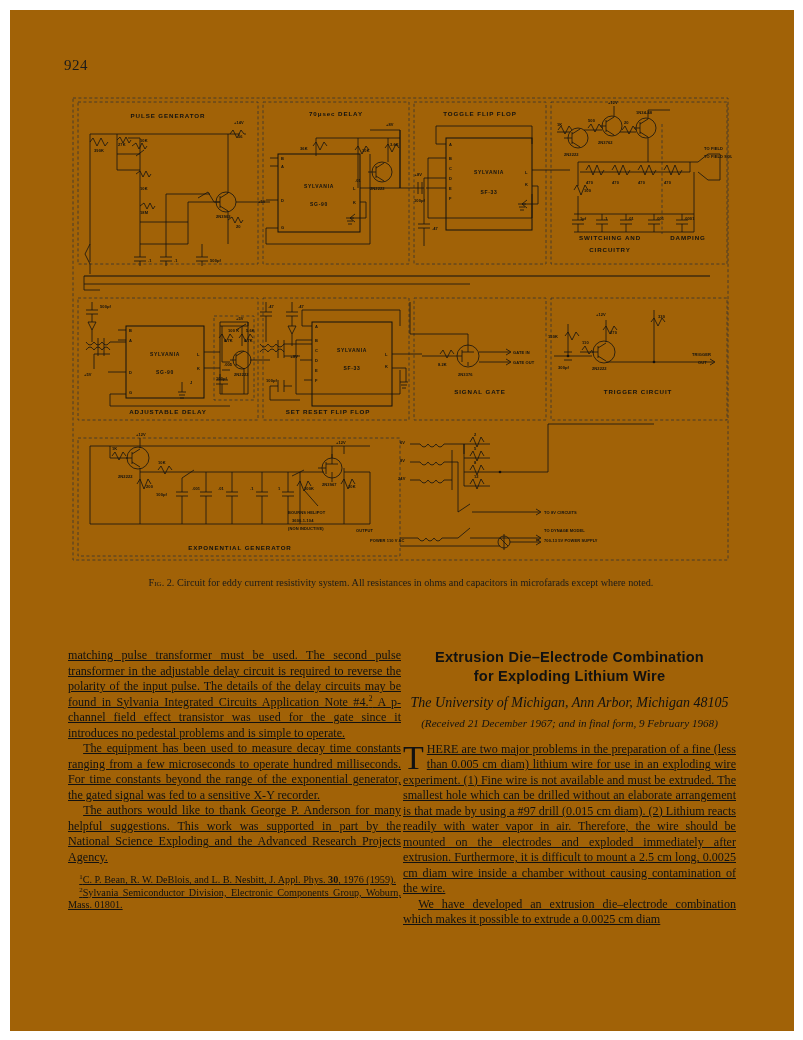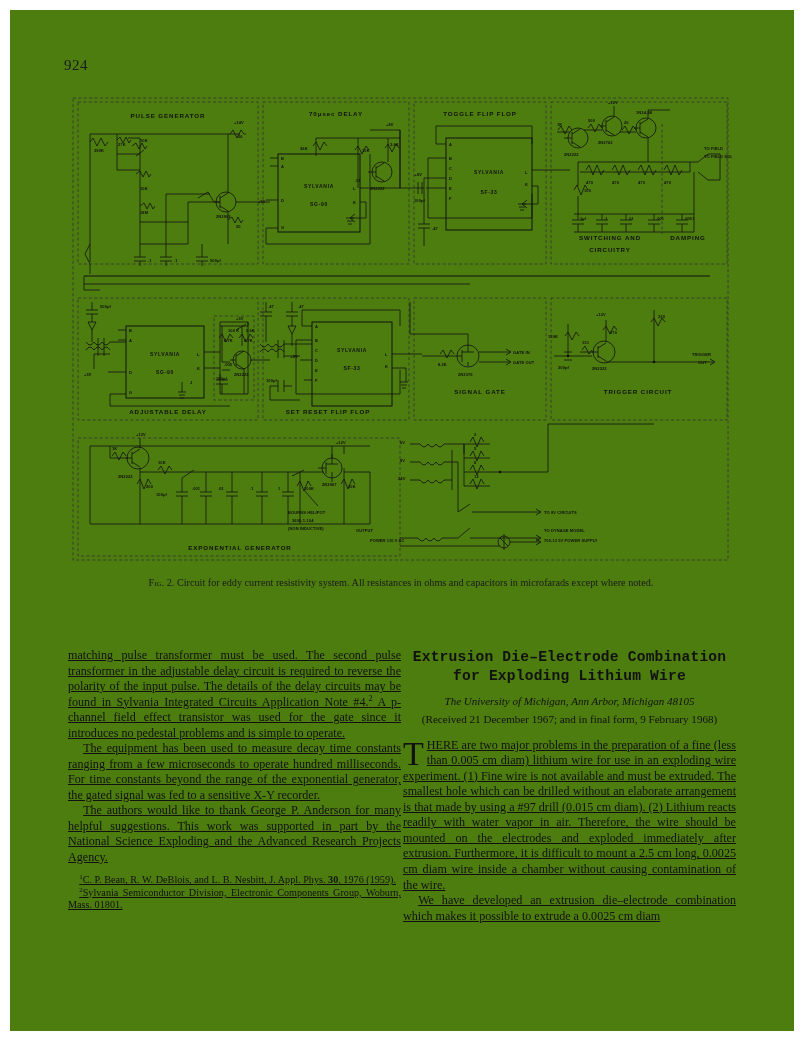--- a/index.html
+++ b/index.html
@@ -1,17 +1,17 @@
 <!DOCTYPE html>
 <html><head>
 <meta charset="utf-8">
 <style>
   html,body{margin:0;padding:0;background:#ffffff;}
   body{width:803px;height:1040px;font-family:"Liberation Serif",serif;}
-  #page{position:absolute;left:0;top:0;width:803px;height:1040px;background:#4d7c0f;overflow:hidden;}
+  #page{position:absolute;left:0;top:0;width:803px;height:1040px;background:#a16207;overflow:hidden;}
   #speckle{position:absolute;inset:0;pointer-events:none;opacity:.55;
     background-image:
       radial-gradient(circle at 7px 11px, rgba(150,140,160,.35) .6px, transparent .7px),
       radial-gradient(circle at 23px 31px, rgba(190,150,170,.30) .6px, transparent .7px),
       radial-gradient(circle at 41px 17px, rgba(130,160,150,.28) .6px, transparent .7px),
       radial-gradient(circle at 13px 44px, rgba(170,160,130,.25) .6px, transparent .7px);
     background-size:53px 57px,61px 49px,47px 63px,71px 41px;}
   .white-edge{position:absolute;background:#fff;}
   #e-top{left:0;top:0;width:803px;height:10px;}
   #e-bot{left:0;bottom:0;width:803px;height:9px;}
@@ -30,25 +30,25 @@
   .col{position:absolute;top:648px;width:333px;font-size:12.1px;line-height:1.285;
     color:#111;text-align:justify;}
   #colL{left:68px;}
   #colR{left:403px;}
   .col p{margin:0;text-indent:1.25em;text-decoration:underline;}
   .col p.first{text-indent:0;}
   .fn{margin-top:9px;font-size:10.2px;line-height:1.22;}
   .fn p{margin:0;text-indent:1.1em;}
   sup{font-size:.68em;vertical-align:super;line-height:0;}
 
-  .art-title{font-family:Liberation Mono, monospace;font-weight:bold;font-size:14.6px;
+  .art-title{font-family:Liberation Sans, sans-serif;font-weight:bold;font-size:14.6px;
     text-align:center;line-height:1.28;letter-spacing:.2px;margin:0 0 9px 0;}
   .authors{text-align:center;font-size:11.4px;font-variant:small-caps;letter-spacing:.35px;margin:0 0 5px 0;}
-  .affil{text-align:center;font-size:11px;font-style:italic;margin:0 0 4px 0;}
-  .received{text-align:center;font-size:11.1px;margin:0 0 11px 0;}
+  .affil{text-align:center;font-size:14px;font-style:italic;margin:0 0 4px 0;}
+  .received{text-align:center;font-size:11.1px;margin:0 0 11px 0;font-style:italic;}
   #dropbody{position:relative;}
   .dropcap{float:left;font-size:34px;line-height:27px;padding:2px 3px 0 0;font-weight:normal;}
   .col p.body-first{text-indent:0;}
 
   svg text{font-family:"Liberation Sans",sans-serif;fill:#111;}
   .blk{font-size:6.2px;letter-spacing:.9px;font-weight:bold;}
   .lbl2{font-size:4.0px;font-weight:bold;letter-spacing:.1px;}
   .ic{font-size:5.0px;letter-spacing:.7px;font-weight:bold;}
   .pin{font-size:4.0px;font-weight:bold;}
   .w{stroke:#111;stroke-width:.8;fill:none;}

